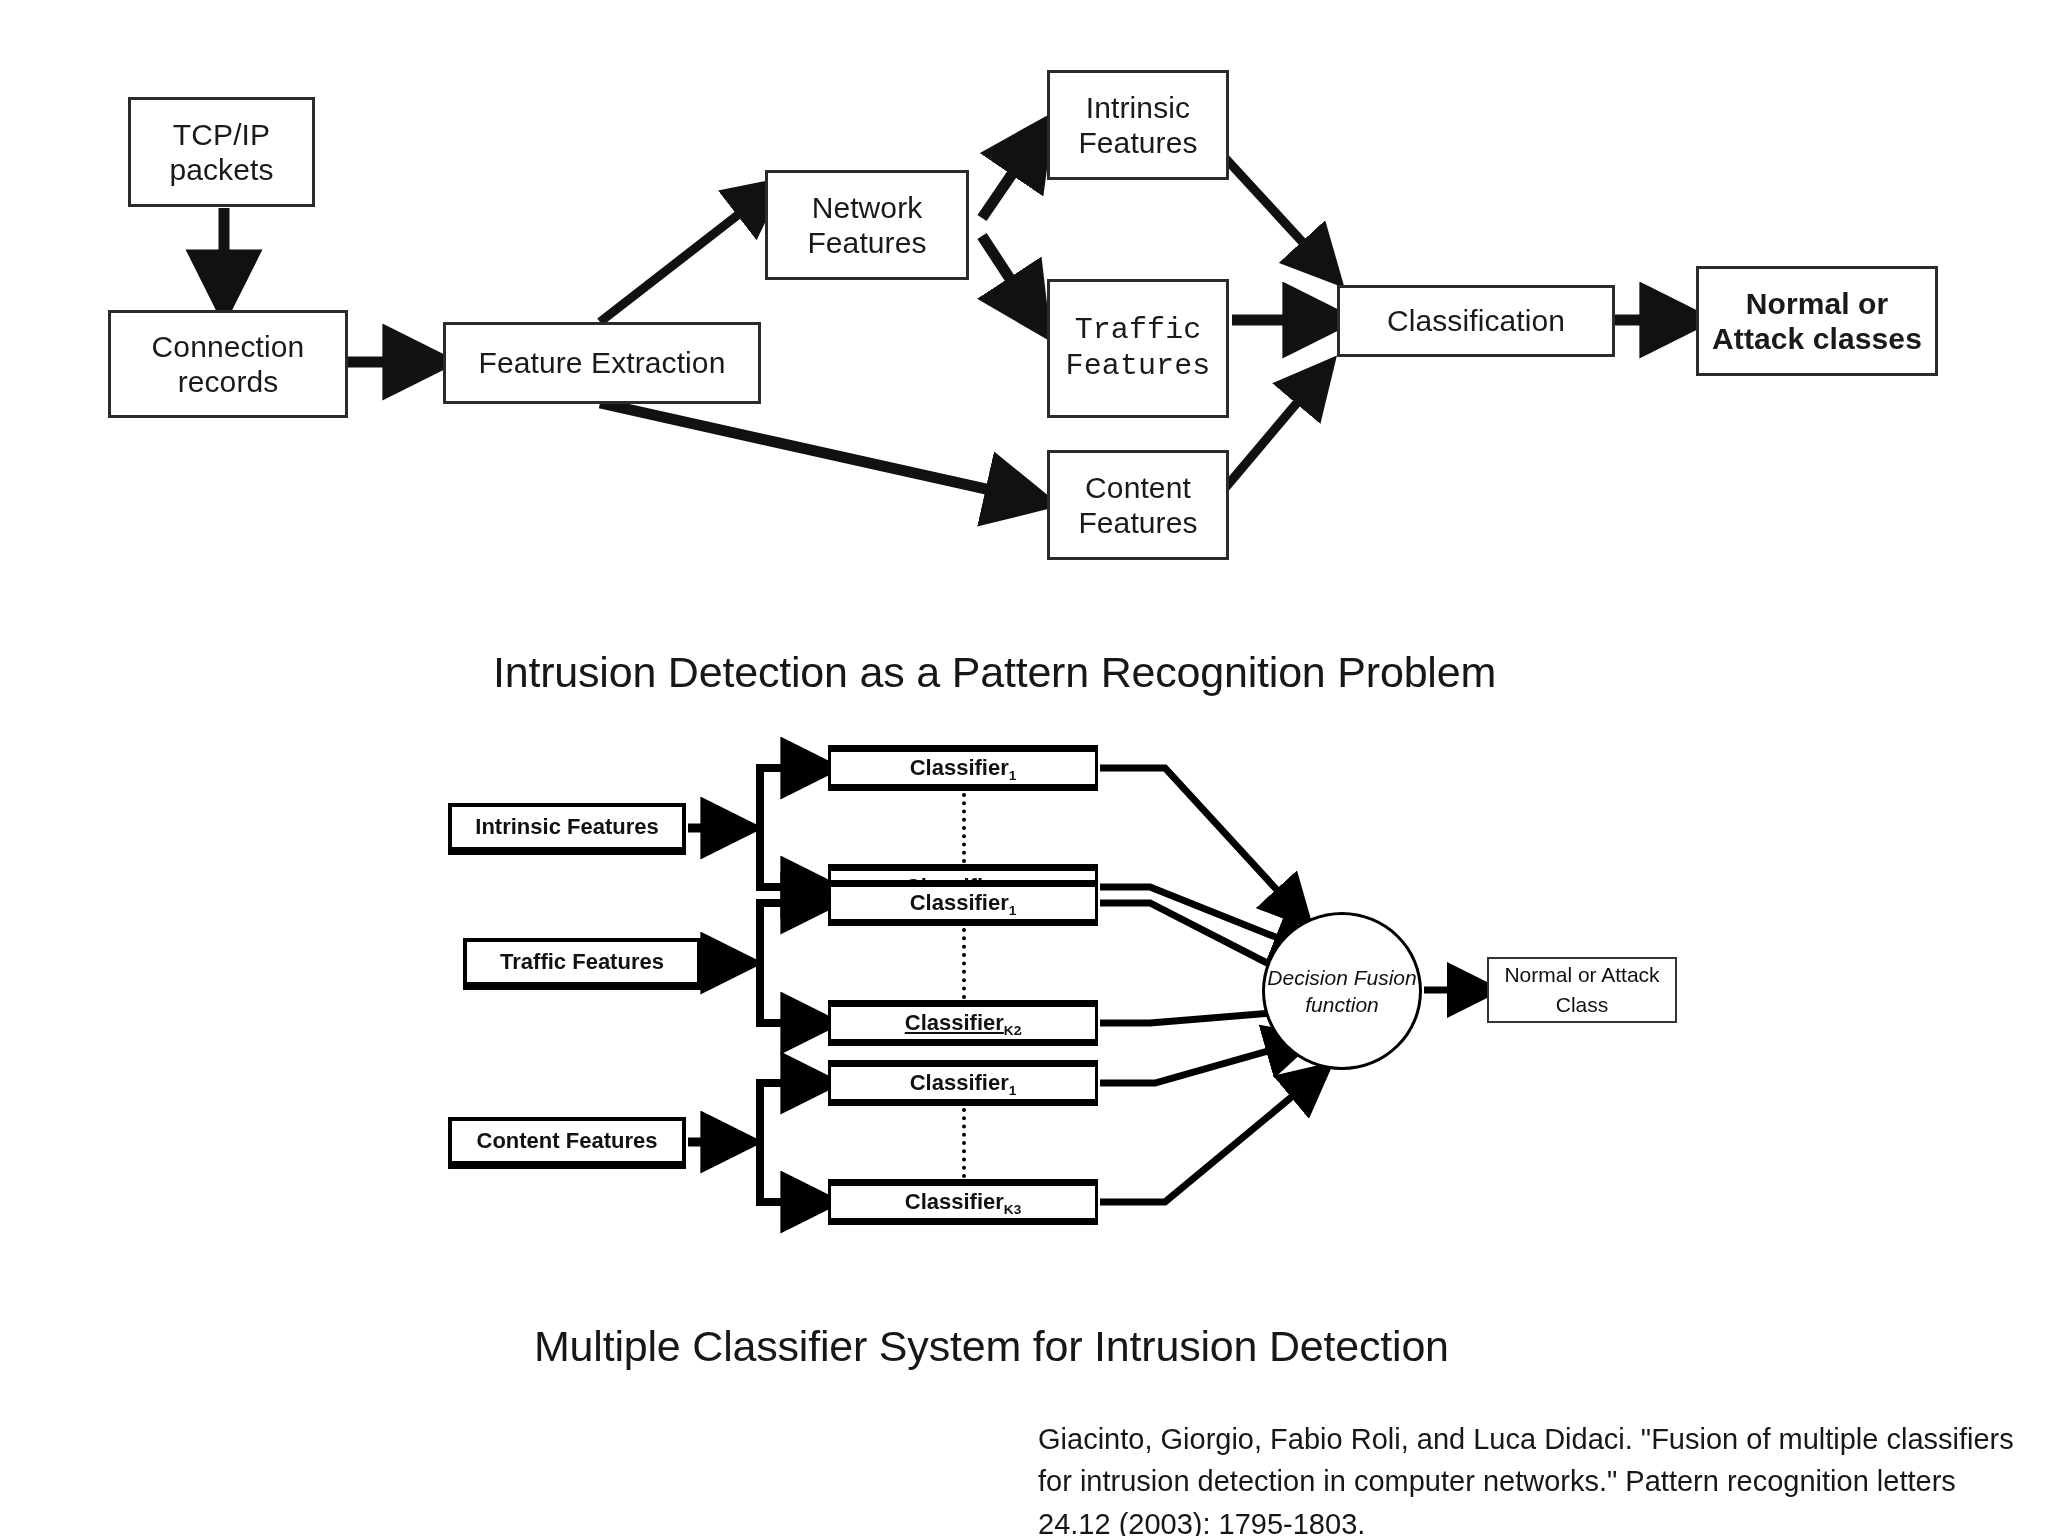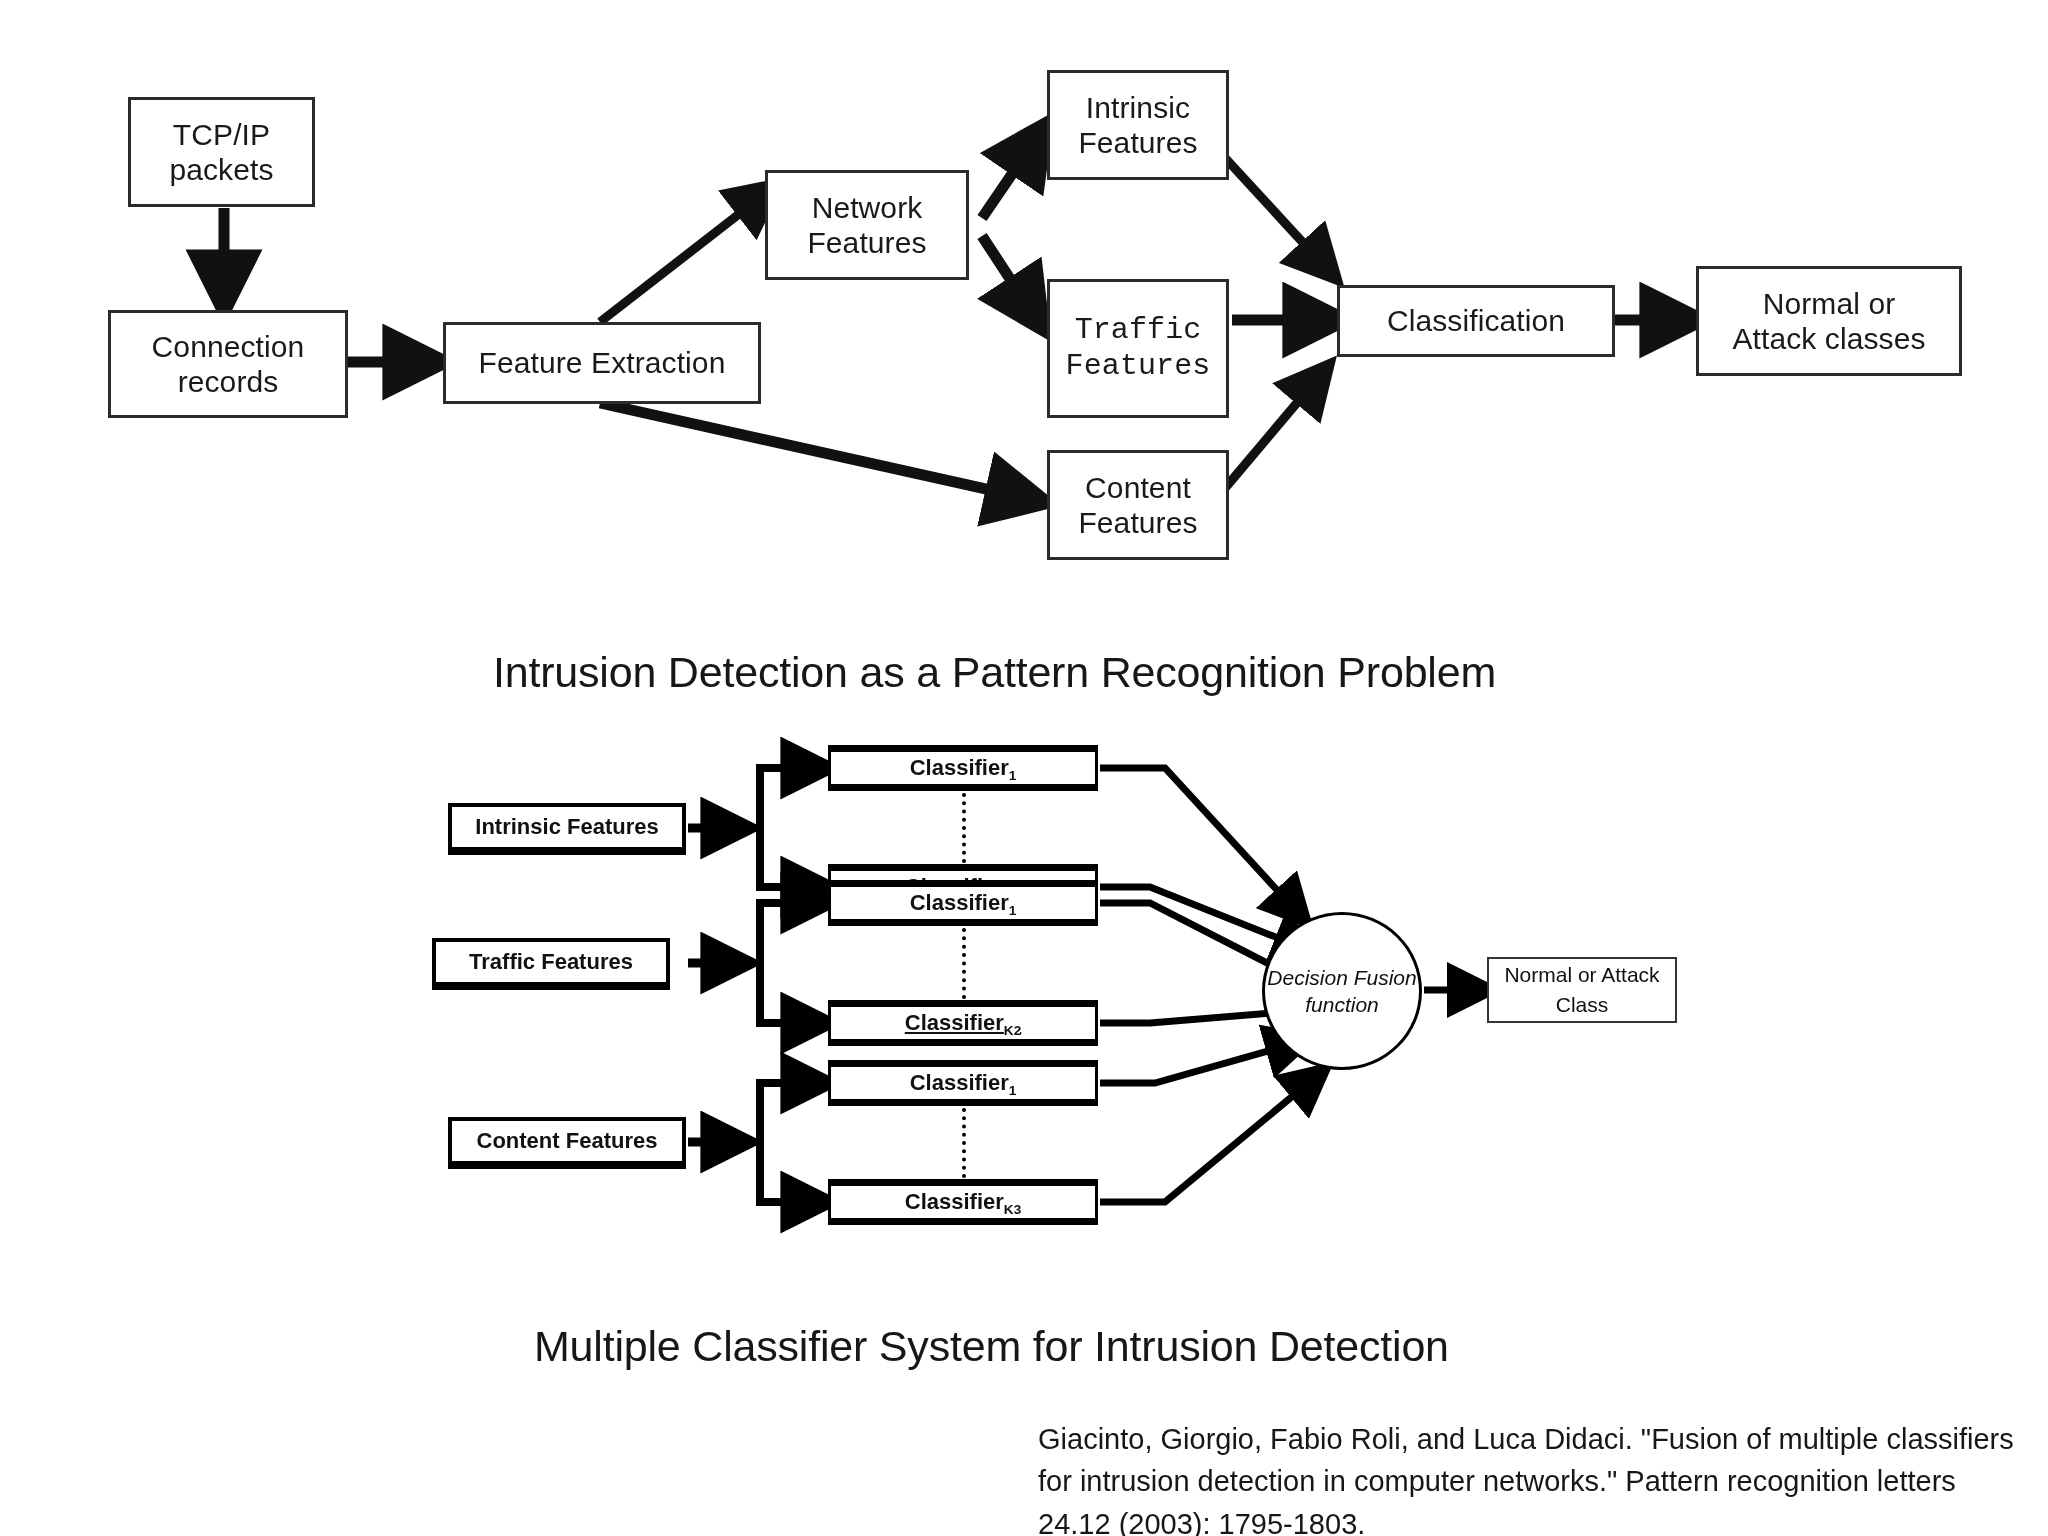--- a/index.html
+++ b/index.html
@@ -188,21 +188,21 @@
     <div>
       <span>Content</span><br>
       <span>Features</span>
     </div>
   </div>
 
   <div class="node box" style="left:1337px; top:285px; width:278px; height:72px;">
     <span>Classification</span>
   </div>
 
-  <div class="node box" style="left:1696px; top:266px; width:266px; height:110px;">
+  <div class="node box" style="left:1696px; top:266px; width:242px; height:110px;font-weight:bold;">
     <div>
       <span>Normal or</span><br>
       <span>Attack classes</span>
     </div>
   </div>
 </div>
 
 <div class="caption" style="left:493px; top:648px;">Intrusion Detection as a Pattern Recognition Problem</div>
 
 <div id="fig2">
@@ -246,21 +246,21 @@
     <polyline points="1100,348 1155,348 1300,307" fill="none" stroke="#000" stroke-width="7" marker-end="url(#ah2s)"></polyline>
 
     <polyline points="1100,467 1165,467 1318,340" fill="none" stroke="#000" stroke-width="7" marker-end="url(#ah2s)"></polyline>
 
     <line x1="1424" y1="255" x2="1482" y2="255" stroke="#000" stroke-width="7" marker-end="url(#ah2s)"></line>
   </svg>
 
   <div class="node fbox" style="left:448px; top:68px; width:238px; height:52px;">
     <span>Intrinsic Features</span>
   </div>
-  <div class="node fbox" style="left:432px; top:203px; width:238px; height:52px;">
+  <div class="node fbox" style="left:463px; top:203px; width:238px; height:52px;">
     <span>Traffic Features</span>
   </div>
   <div class="node fbox" style="left:448px; top:382px; width:238px; height:52px;">
     <span>Content Features</span>
   </div>
 
   <div class="node cbox" style="left:828px; top:10px; width:270px; height:46px;">
     <span><span>Classifier</span><span class="sub">1</span></span>
   </div>
   <div class="node cbox" style="left:828px; top:129px; width:270px; height:46px;">

